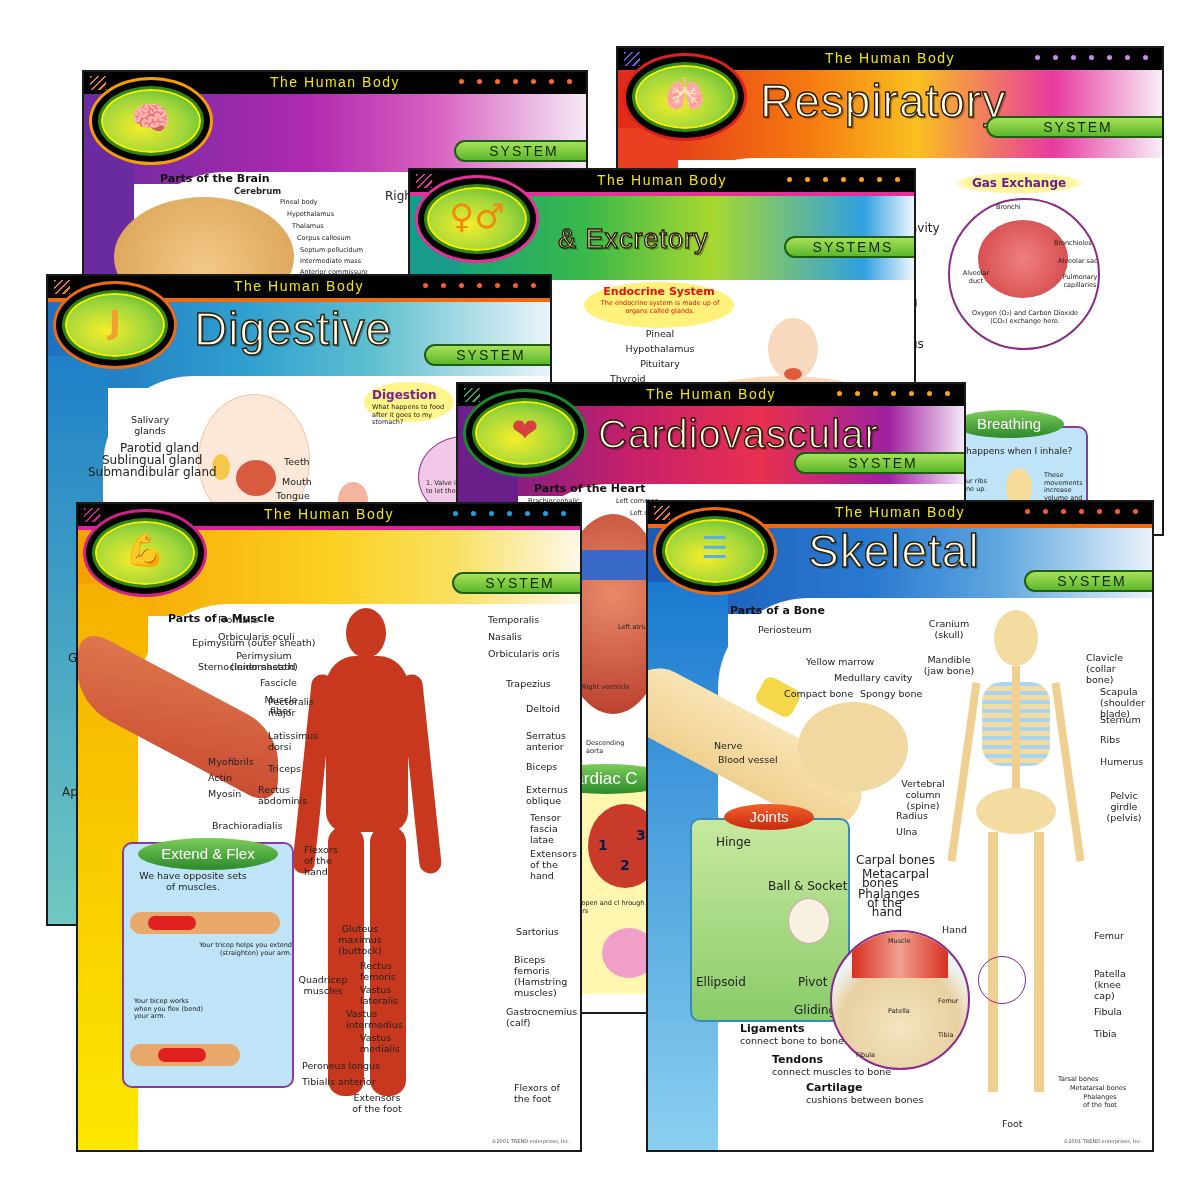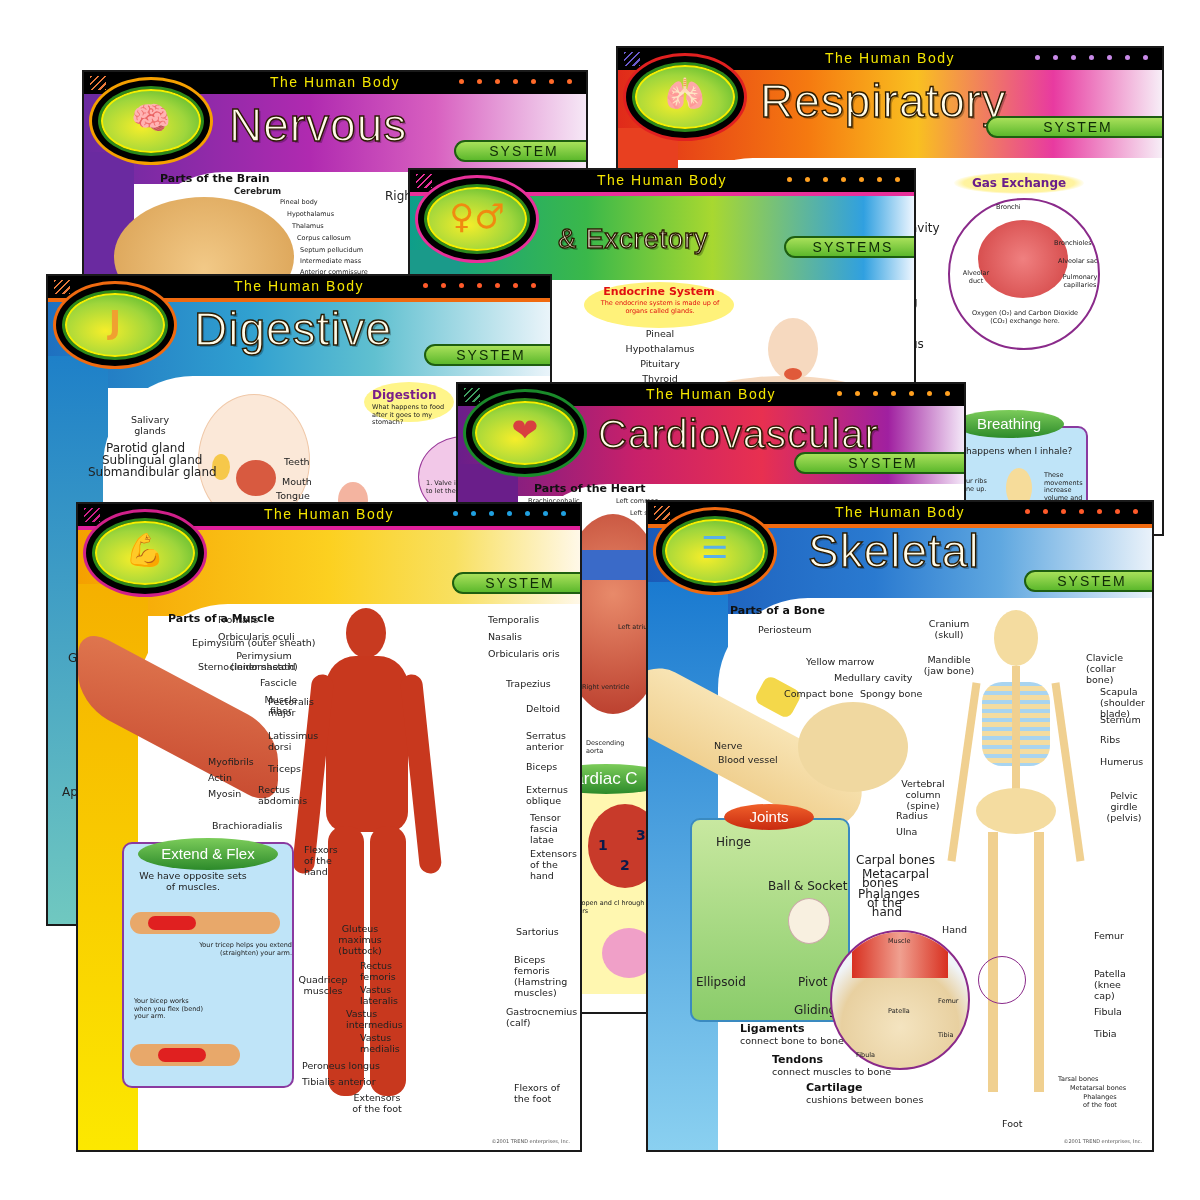--- a/index.html
+++ b/index.html
@@ -42,21 +42,20 @@
       <span style="background:#ff6a2a"></span>
       <span style="background:#ff6a2a"></span>
       <span style="background:#ff6a2a"></span>
       <span style="background:#ff6a2a"></span>
     </div>
   <div class="emblem" style="box-shadow:0 0 0 3px #f5a000;">
       <div class="ring"></div>
       <div class="glyph" style="color:#9a7ac8;">🧠</div>
     </div>
   <div class="hatch"></div>
-  <div class="big-title" style="left:145px;top:26px;font-size:46px;">Nervous</div>
   <div class="sys-pill" style="left:370px;top:68px;width:136px;height:18px;font-size:14px;line-height:18px;">SYSTEM</div>
   <div class="heading" style="left:76px;top:100px;">Parts of the Brain</div>
   <div class="blob" style="left:30px;top:125px;width:180px;height:120px;background:radial-gradient(circle at 50% 60%,#f2c987,#d9a052);"></div>
   <div class="label" style="left:150px;top:114px;font-weight:bold;font-size:8.5px;">Cerebrum</div>
   <div class="label xs" style="left:196px;top:127px;">Pineal body</div>
   <div class="label xs" style="left:203px;top:139px;">Hypothalamus</div>
   <div class="label xs" style="left:208px;top:151px;">Thalamus</div>
   <div class="label xs" style="left:213px;top:163px;">Corpus callosum</div>
   <div class="label xs" style="left:216px;top:175px;">Septum pellucidum</div>
   <div class="label xs" style="left:216px;top:186px;">Intermediate mass</div>
@@ -130,21 +129,21 @@
     </div>
   <div class="hatch" style="background:repeating-linear-gradient(135deg,#e8309a 0 2px,transparent 2px 5px);"></div>
   <div class="big-title" style="left:148px;top:54px;font-size:27px;">&amp; Excretory</div>
   <div class="sys-pill" style="left:374px;top:66px;width:134px;height:18px;font-size:14px;line-height:18px;">SYSTEMS</div>
   <div class="blob" style="left:174px;top:112px;width:150px;height:46px;background:#fff27a;"></div>
   <div class="label" style="left:174px;top:116px;width:150px;text-align:center;font-weight:bold;font-size:11px;color:#e01010;">Endocrine System</div>
   <div class="label xs" style="left:180px;top:130px;width:140px;text-align:center;white-space:normal;color:#e01010;">The endocrine system is made up of organs called glands.</div>
   <div class="label" style="left:200px;top:158px;width:100px;text-align:center;">Pineal</div>
   <div class="label" style="left:200px;top:173px;width:100px;text-align:center;">Hypothalamus</div>
   <div class="label" style="left:200px;top:188px;width:100px;text-align:center;">Pituitary</div>
-  <div class="label" style="left:200px;top:203px;width:100px;text-align:center;">Thyroid</div>
+  <div class="label" style="left:200px;top:203px;width:100px;text-align:left;">Thyroid</div>
   <div class="blob" style="left:358px;top:148px;width:50px;height:62px;background:#f6d9bf;"></div>
   <div style="position:absolute;left:300px;top:206px;width:150px;height:30px;border-radius:50% 50% 0 0;background:#f6d9bf;"></div>
   <div class="blob" style="left:374px;top:198px;width:18px;height:12px;background:#e05a3a;"></div>
 </div>
 
 <div class="card" style="left:46px;top:274px;width:506px;height:652px;">
   <div style="position:absolute;left:0;top:22px;right:0;height:90px;background:linear-gradient(90deg,#1e70c0 0%,#30a0d0 40%,#60c0d0 65%,#eaf4fa 100%);"></div>
   <div style="position:absolute;left:0;top:22px;right:0;height:4px;background:#f06a10;"></div>
   <div style="position:absolute;left:0;top:80px;width:60px;bottom:0;background:linear-gradient(#1e80c8,#70c8c0);"></div>
   <div class="whitebody" style="top:100px;left:55px;"></div>
@@ -163,21 +162,21 @@
       <div class="ring"></div>
       <div class="glyph" style="color:#f0a030;font-weight:bold;">J</div>
     </div>
   <div class="hatch"></div>
   <div class="big-title" style="left:146px;top:26px;font-size:46px;">Digestive</div>
   <div class="sys-pill" style="left:376px;top:68px;width:130px;height:18px;font-size:14px;line-height:18px;">SYSTEM</div>
   <div class="blob" style="left:150px;top:118px;width:110px;height:130px;background:#fbe8d8;border:1px solid #f0c8a8;"></div>
   <div class="blob" style="left:164px;top:178px;width:18px;height:26px;background:#f6c84a;"></div>
   <div class="blob" style="left:188px;top:184px;width:40px;height:36px;background:#d85a40;"></div>
   <div class="label" style="left:82px;top:138px;width:40px;white-space:normal;text-align:center;">Salivary glands</div>
-  <div class="label sm" style="left:53px;top:168px;width:84px;text-align:right;">Parotid gland</div>
+  <div class="label sm" style="left:72px;top:168px;width:84px;">Parotid gland</div>
   <div class="label sm" style="left:54px;top:180px;width:98px;text-align:right;">Sublingual gland</div>
   <div class="label sm" style="left:40px;top:192px;width:112px;text-align:right;">Submandibular gland</div>
   <div class="label" style="left:236px;top:180px;">Teeth</div>
   <div class="label" style="left:234px;top:200px;">Mouth</div>
   <div class="label" style="left:228px;top:214px;">Tongue</div>
   <div class="label" style="left:64px;top:232px;">Esophagus</div>
   <div class="blob" style="left:290px;top:206px;width:30px;height:36px;background:#f4b4a0;"></div>
   <div class="blob" style="left:316px;top:106px;width:90px;height:40px;background:#fff58a;"></div>
   <div class="label" style="left:324px;top:114px;font-weight:bold;font-size:12px;color:#7a1e8a;">Digestion</div>
   <div class="label xs" style="left:324px;top:128px;width:82px;white-space:normal;">What happens to food after it goes to my stomach?</div>

